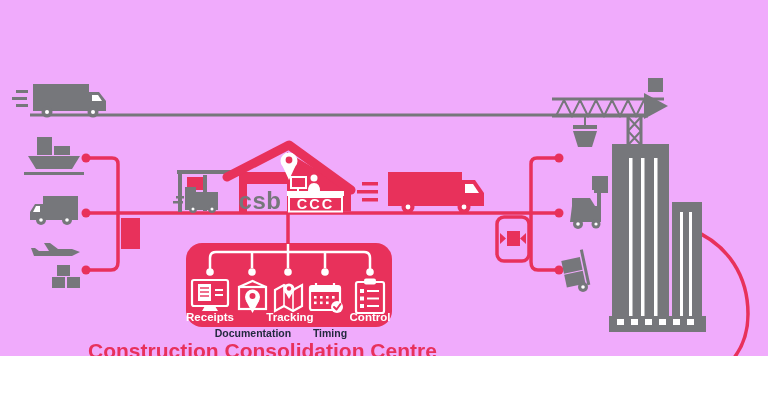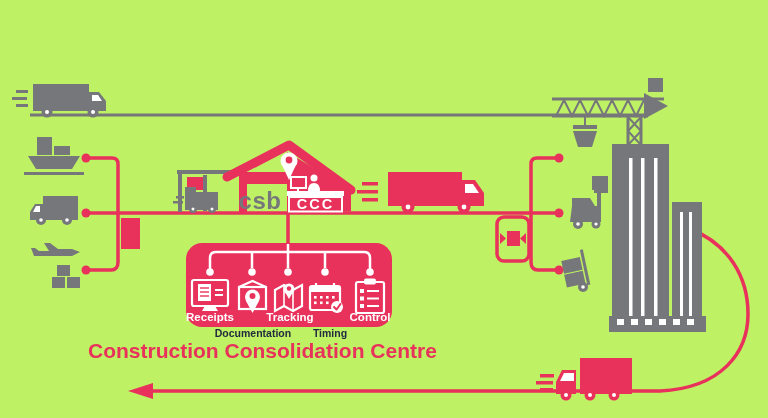--- a/index.html
+++ b/index.html
@@ -1,16 +1,16 @@
 <!DOCTYPE html>
 <html><head>
 <meta charset="utf-8">
 <style>
   html,body{margin:0;padding:0;background:#fff;}
-  .stage{position:relative;width:768px;height:418px;background:#bef264;overflow:hidden;
+  .stage{position:relative;width:768px;height:356px;background:#f0abfc;overflow:hidden;
          font-family:"Liberation Sans", sans-serif;}
   svg{display:block}
   
   .pk  {fill:#E8315B;}
   .pks {stroke:#E8315B;fill:none;}
   .gy  {fill:#76777B;}
   .gys {stroke:#76777B;fill:none;}
   .wt  {fill:#ffffff;}
   .wts {stroke:#ffffff;fill:none;}
   .rnd {stroke-linecap:round;stroke-linejoin:round;}

